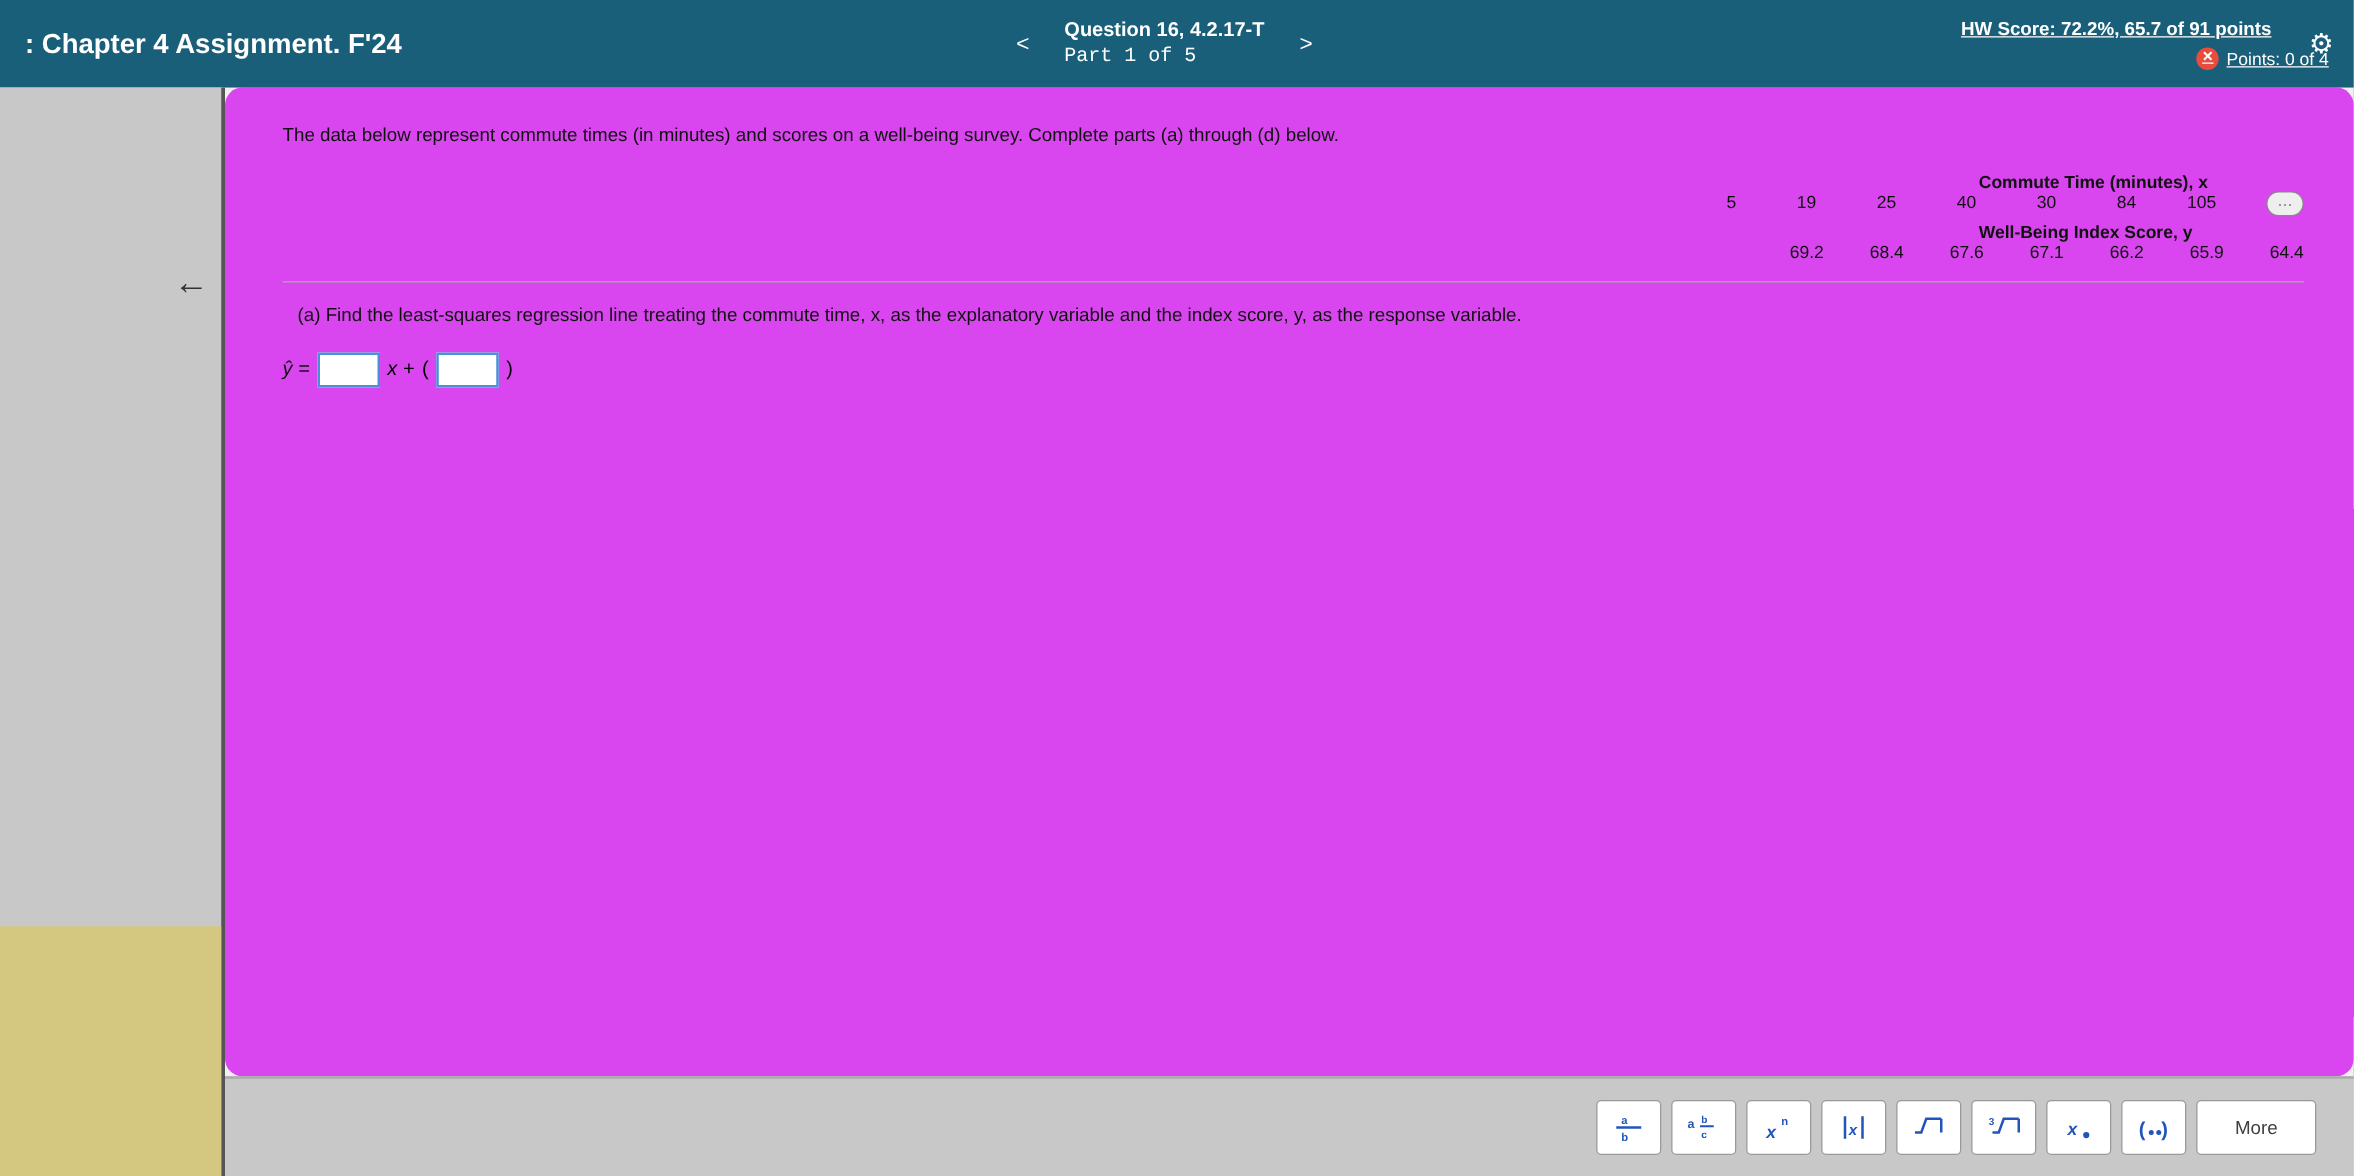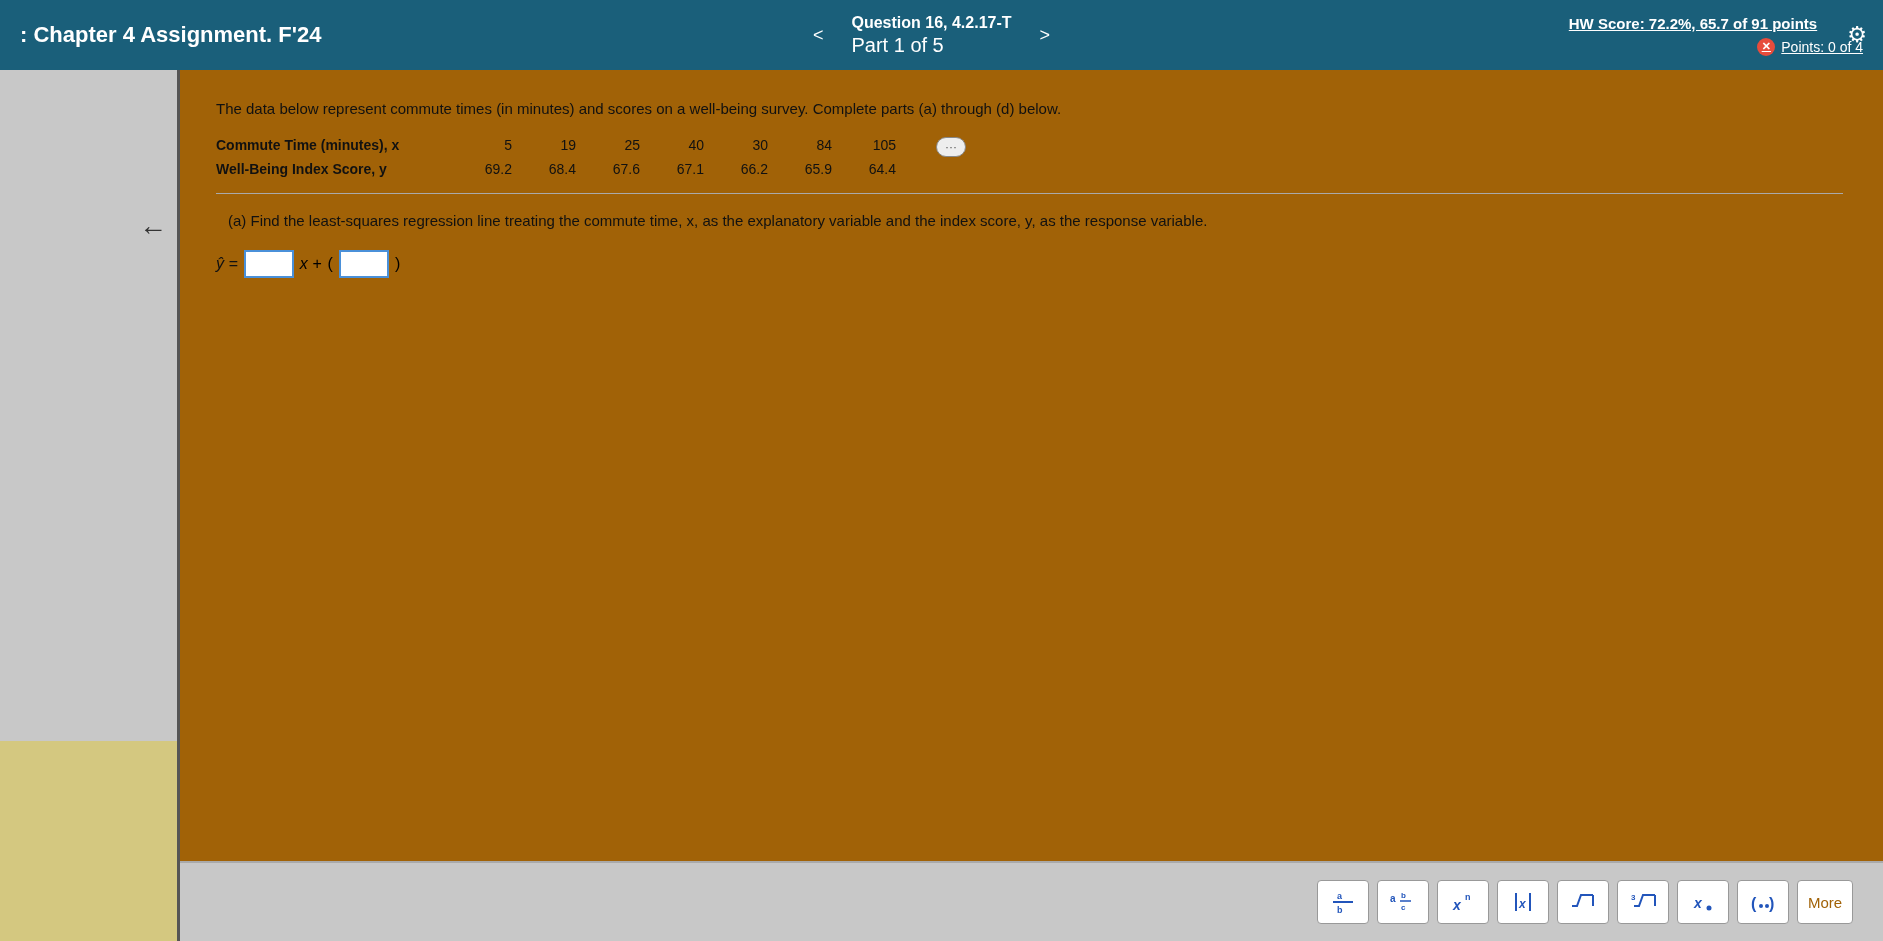--- a/index.html
+++ b/index.html
@@ -38,22 +38,23 @@
     .header-center-nav {
       display: flex;
       align-items: center;
       gap: 20px;
     }
     .header-question-title {
       font-size: 16px;
       font-weight: bold;
     }
     .header-question-sub {
-      font-size: 20px;
+      font-size: 16px;
       margin-top: 2px;
+      font-family: Liberation Mono, monospace;
     }
     .nav-arrow {
       color: white;
       font-size: 18px;
       cursor: pointer;
       background: none;
       border: none;
       padding: 4px 8px;
     }
     .header-right {
@@ -142,40 +143,42 @@
     .content-area {
       flex: 1;
       background: #f0f0f0;
       display: flex;
       flex-direction: column;
     }
 
     
     .question-body {
       flex: 1;
-      padding: 28px 40px 20px 36px;
-      background: #a16207;
+      padding: 28px 40px 20px 46px;
+      background: #d946ef;
       overflow-y: auto;
+      border-radius: 14px;
     }
 
     .problem-description {
       font-size: 15px;
       color: #111;
       margin-bottom: 16px;
       line-height: 1.5;
     }
 
     .data-table-section {
       margin-bottom: 8px;
     }
     .data-row {
       display: flex;
-      align-items: flex-start;
+      align-items: flex-end;
       gap: 0;
       margin-bottom: 4px;
+      flex-direction: column;
     }
     .data-label {
       font-size: 14px;
       font-weight: bold;
       color: #111;
       width: 260px;
       flex-shrink: 0;
     }
     .data-values {
       display: flex;
@@ -260,23 +263,23 @@
       height: 44px;
       display: flex;
       align-items: center;
       justify-content: center;
       cursor: pointer;
       font-size: 18px;
       color: #2255bb;
       font-weight: bold;
     }
     .toolbar-btn.more-btn {
-      width: 56px;
+      width: 96px;
       font-size: 15px;
-      color: #a16207;
+      color: #404040;
       font-weight: normal;
     }
     .toolbar-btn svg {
       fill: #2255bb;
     }
   </style>
 </head>
 <body>
 
 <div class="header">

